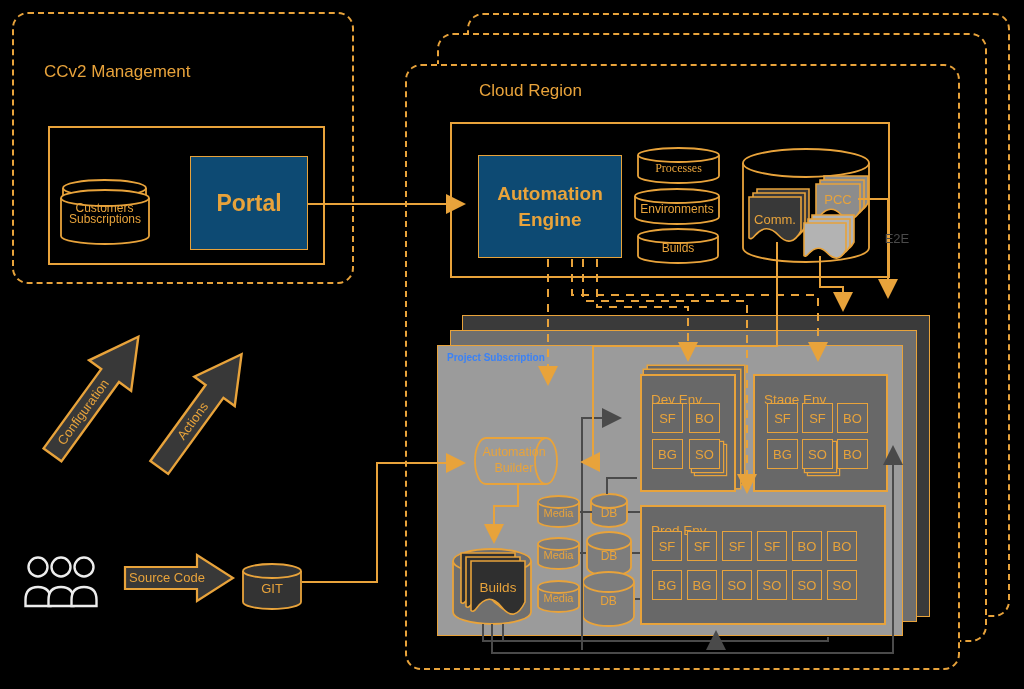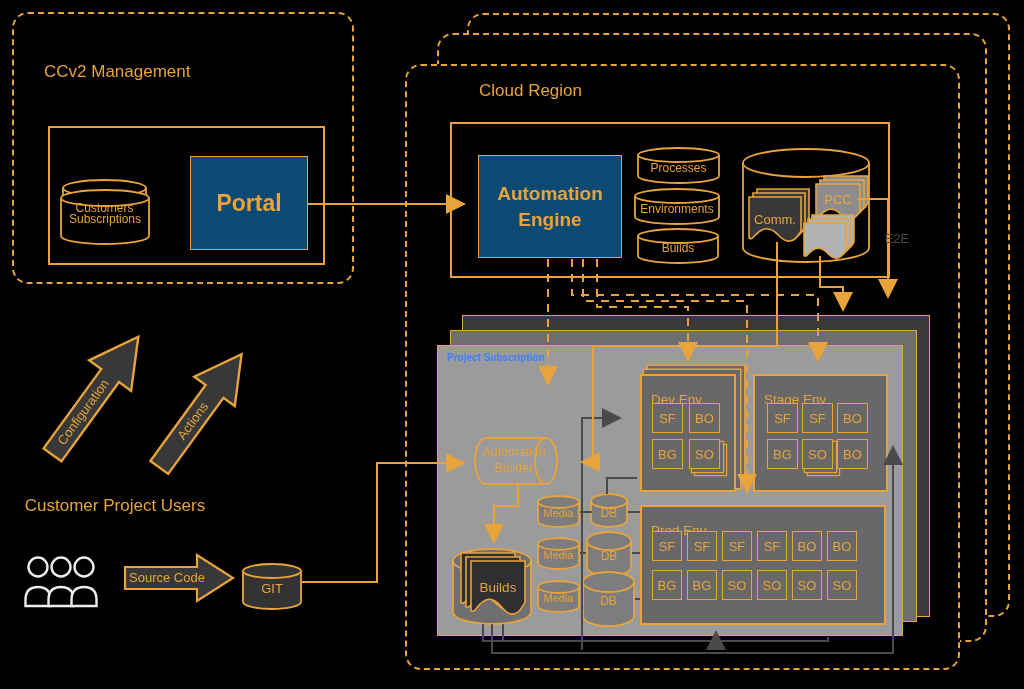--- a/index.html
+++ b/index.html
@@ -72,21 +72,21 @@
     <span class="cyl-label" style="font-size:12px;">Subscriptions</span>
   </div>
   <div class="blue-box" style="left:190px;top:156px;width:118px;height:94px;display:flex;align-items:center;justify-content:center;">
     <span style="color:var(--orange);font-weight:bold;font-size:23px;">Portal</span>
   </div>
 
   <div class="solid-box" style="left:450px;top:122px;width:440px;height:156px;"></div>
   <div class="blue-box" style="left:478px;top:155px;width:144px;height:103px;display:flex;align-items:center;justify-content:center;">
     <span style="color:var(--orange);font-weight:bold;font-size:19px;text-align:center;line-height:1.35;width:120px;">Automation Engine</span>
   </div>
-  <div class="cyl" style="left:637px;top:147px;width:83px;height:37px;">
+  <div class="cyl" style="left:637px;top:147px;width:83px;height:37px;font-family:Liberation Serif, serif;">
       <svg width="83" height="37" viewBox="0 0 83 37" style="position:absolute;inset:0">
         <path d="M1,8 V29 A40.5,7 0 0 0 82,29 V8" fill="#000000" stroke="#E8A33B" stroke-width="1.8"></path>
         <ellipse cx="41.5" cy="8" rx="40.5" ry="7" fill="#000000" stroke="#E8A33B" stroke-width="1.8"></ellipse>
       </svg>
     <span class="cyl-label" style="font-size:12px;">Processes</span>
   </div>
   <div class="cyl" style="left:634px;top:188px;width:86px;height:37px;">
       <svg width="86" height="37" viewBox="0 0 86 37" style="position:absolute;inset:0">
         <path d="M1,8 V29 A42,7 0 0 0 85,29 V8" fill="#000000" stroke="#E8A33B" stroke-width="1.8"></path>
         <ellipse cx="43" cy="8" rx="42" ry="7" fill="#000000" stroke="#E8A33B" stroke-width="1.8"></ellipse>
@@ -249,21 +249,20 @@
       <polygon points="2,18 100,18 100,3 148,29 100,55 100,40 2,40" fill="#383838" stroke="#E8A33B" stroke-width="2.4"></polygon>
     </svg>
     <div class="barrow-label" style="left:16px;top:21px;">Configuration</div>
   </div>
   <div class="barrow" style="left:128px;top:382px;width:146px;height:56px;transform:rotate(-54deg);">
     <svg viewBox="0 0 146 56" width="146" height="56">
       <polygon points="2,17 96,17 96,3 142,28 96,53 96,39 2,39" fill="#383838" stroke="#E8A33B" stroke-width="2.4"></polygon>
     </svg>
     <div class="barrow-label" style="left:38px;top:20px;">Actions</div>
   </div>
-  <div class="big-label" style="left:10px;top:494px;width:210px;">Customer Project Users</div>
 
   <svg class="abs" style="left:24px;top:556px;" width="85" height="52" viewBox="0 0 85 52">
     <g stroke="#EDEDED" stroke-width="2.4" fill="#000">
       <g>
           <circle cx="14" cy="11" r="9.5"></circle>
           <path d="M1.5,50 V44 Q1.5,31 14,31 Q26.5,31 26.5,44 V50 Z"></path>
         </g>
       <g transform="translate(23,0)">
           <circle cx="14" cy="11" r="9.5"></circle>
           <path d="M1.5,50 V44 Q1.5,31 14,31 Q26.5,31 26.5,44 V50 Z"></path>

